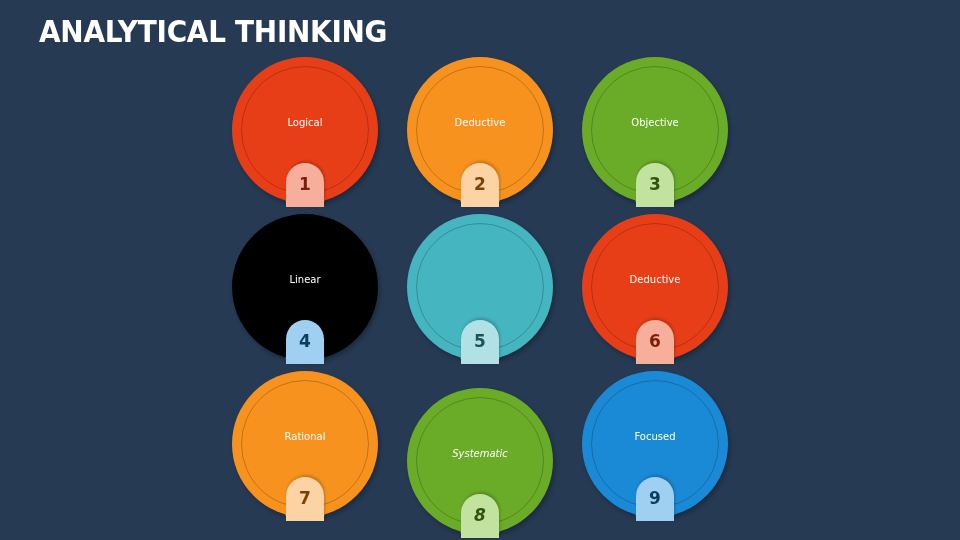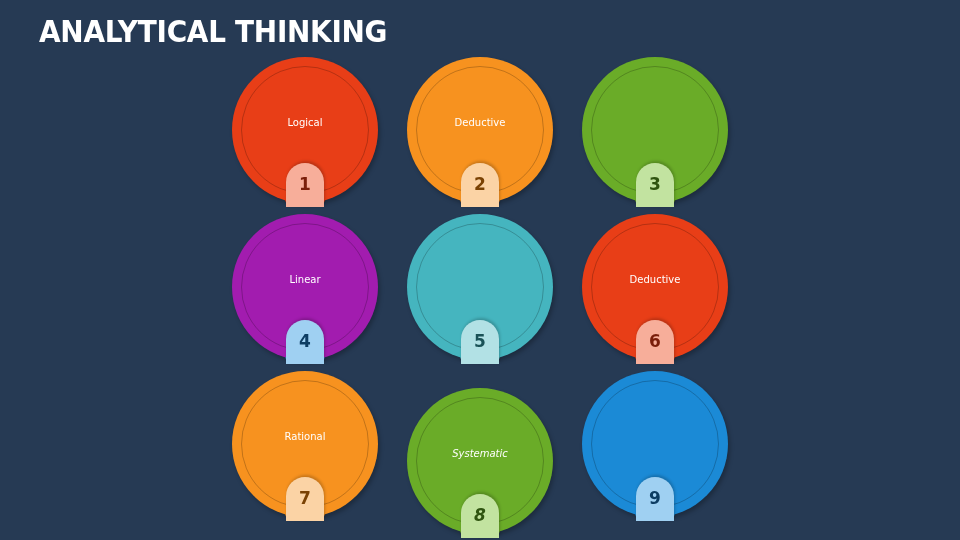--- a/index.html
+++ b/index.html
@@ -44,28 +44,29 @@
       <div class="label">Deductive</div>
     </div>
     <div class="tab" style="background: rgb(251, 211, 165);">
       <div class="num" style="color: rgb(122, 66, 4);">2</div>
     </div>
   </div>
     <div class="item" style="left: 582px; top: 57px;">
     <div class="tail" style="border-top: 22px solid rgb(106, 172, 40); width: 34px; left: 46px;"></div>
     <div class="circle" style="background: rgb(106, 172, 40);">
       <div class="ring"></div>
+      <div class="label">Objective</div>
     </div>
     <div class="tab" style="background: rgb(194, 227, 160);">
       <div class="num" style="color: rgb(47, 84, 16);">3</div>
     </div>
   </div>
     <div class="item" style="left: 232px; top: 214px;">
     <div class="tail" style="border-top: 22px solid rgb(27, 138, 214); width: 34px; left: 46px;"></div>
-    <div class="circle" style="background: #a21caf;">
+    <div class="circle" style="background: #000000;">
       <div class="ring"></div>
       <div class="label">Linear</div>
     </div>
     <div class="tab" style="background: rgb(159, 208, 242);">
       <div class="num" style="color: rgb(13, 61, 99);">4</div>
     </div>
   </div>
     <div class="item" style="left: 407px; top: 214px;">
     <div class="tail" style="border-top: 22px solid rgb(69, 181, 191); width: 34px; left: 46px;"></div>
     <div class="circle" style="background: rgb(69, 181, 191);">
@@ -102,18 +103,19 @@
       <div class="label">Systematic</div>
     </div>
     <div class="tab" style="background: rgb(194, 227, 160);">
       <div class="num" style="color: rgb(47, 84, 16);">8</div>
     </div>
   </div>
     <div class="item" style="left: 582px; top: 371px;">
     <div class="tail" style="border-top: 22px solid rgb(27, 138, 214); width: 34px; left: 46px;"></div>
     <div class="circle" style="background: rgb(27, 138, 214);">
       <div class="ring"></div>
+      <div class="label">Focused</div>
     </div>
     <div class="tab" style="background: rgb(159, 208, 242);">
       <div class="num" style="color: rgb(13, 61, 99);">9</div>
     </div>
   </div>
   </div>
 
 </body></html>

